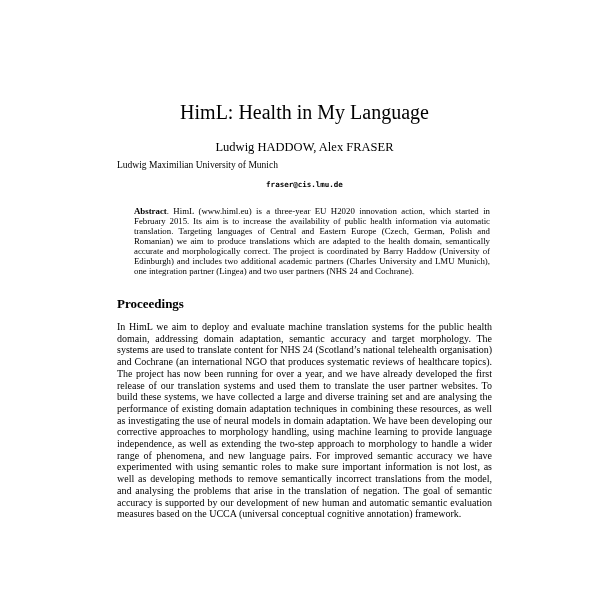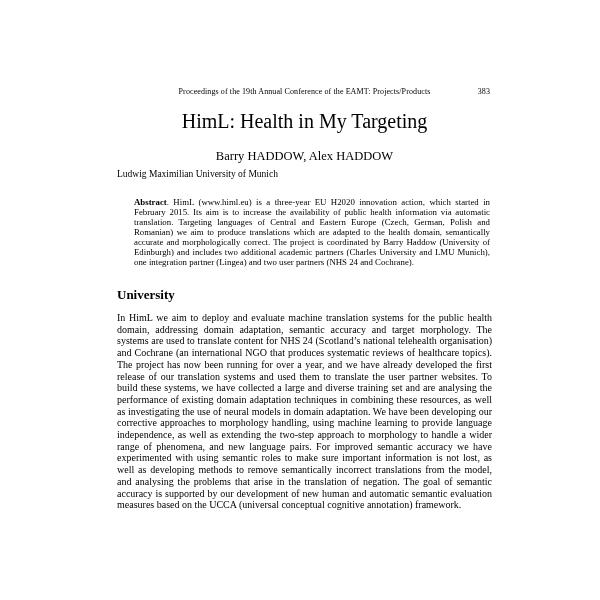--- a/index.html
+++ b/index.html
@@ -82,30 +82,30 @@
     line-height: 11.7px;
     text-align: justify;
   }
 </style>
 </head>
 <body>
 
 <div class="page">
   <div class="content">
 
-    <div class="running-header"><span>Proceedings of the 19th Annual Conference of the EAMT: Projects/Products</span><span class="page-number">383</span></div>
 
-    <h1 class="title">HimL: Health in My Targeting</h1>
+    <h1 class="title">HimL: Health in My Language</h1>
 
-    <div class="authors">Barry HADDOW, Alex HADDOW</div>
+    <div class="authors">Ludwig HADDOW, Alex FRASER</div>
 
     <div class="affiliation">Ludwig Maximilian University of Munich</div>
 
+    <div class="email">fraser@cis.lmu.de</div>
 
     <p class="abstract"><span class="abstract-label">Abstract</span><span>. HimL (www.himl.eu) is a three-year EU H2020 innovation action, which started in February 2015. Its aim is to increase the availability of public health information via automatic translation. Targeting languages of Central and Eastern Europe (Czech, German, Polish and Romanian) we aim to produce translations which are adapted to the health domain, semantically accurate and morphologically correct. The project is coordinated by Barry Haddow (University of Edinburgh) and includes two additional academic partners (Charles University and LMU Munich), one integration partner (Lingea) and two user partners (NHS 24 and Cochrane).</span></p>
 
-    <h2 class="section-heading first">University</h2>
+    <h2 class="section-heading first">Proceedings</h2>
 
     <p class="body-text">In HimL we aim to deploy and evaluate machine translation systems for the public health domain, addressing domain adaptation, semantic accuracy and target morphology. The systems are used to translate content for NHS 24 (Scotland’s national telehealth organisation) and Cochrane (an international NGO that produces systematic reviews of healthcare topics). The project has now been running for over a year, and we have already developed the first release of our translation systems and used them to translate the user partner websites. To build these systems, we have collected a large and diverse training set and are analysing the performance of existing domain adaptation techniques in combining these resources, as well as investigating the use of neural models in domain adaptation. We have been developing our corrective approaches to morphology handling, using machine learning to provide language independence, as well as extending the two-step approach to morphology to handle a wider range of phenomena, and new language pairs. For improved semantic accuracy we have experimented with using semantic roles to make sure important information is not lost, as well as developing methods to remove semantically incorrect translations from the model, and analysing the problems that arise in the translation of negation. The goal of semantic accuracy is supported by our development of new human and automatic semantic evaluation measures based on the UCCA (universal conceptual cognitive annotation) framework.</p>
 
 
   </div>
 </div>
 
 </body></html>

